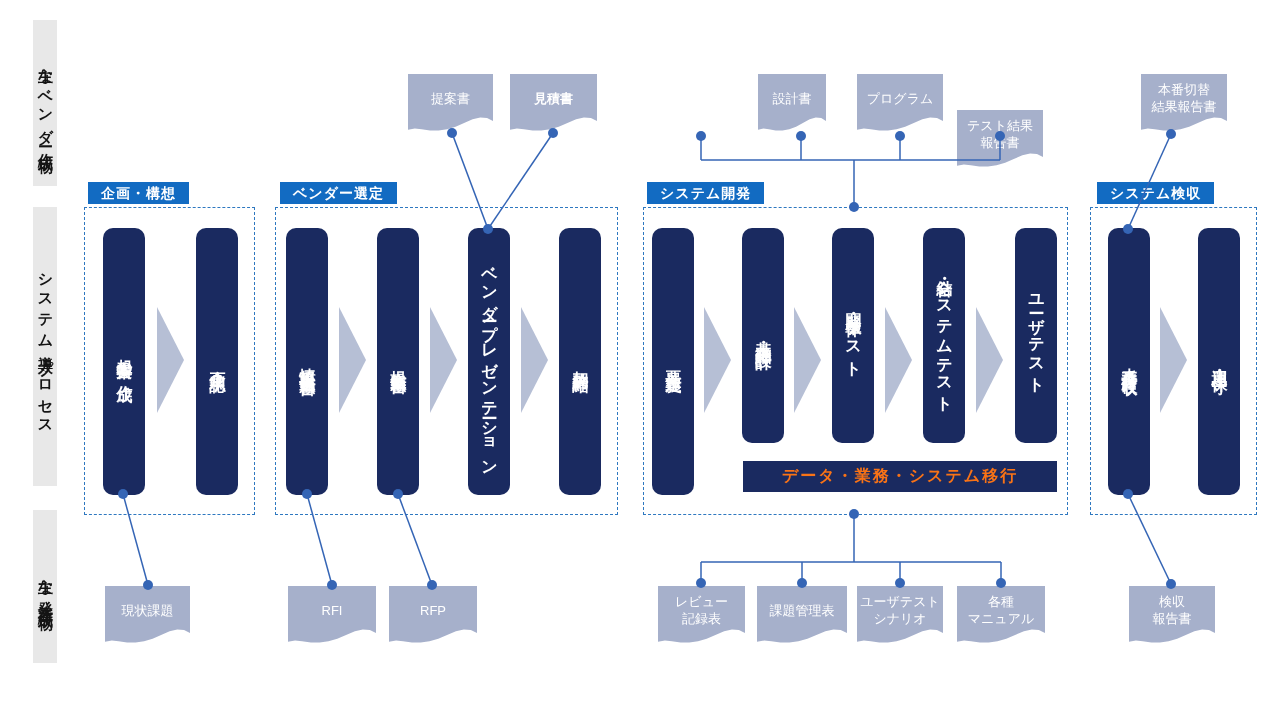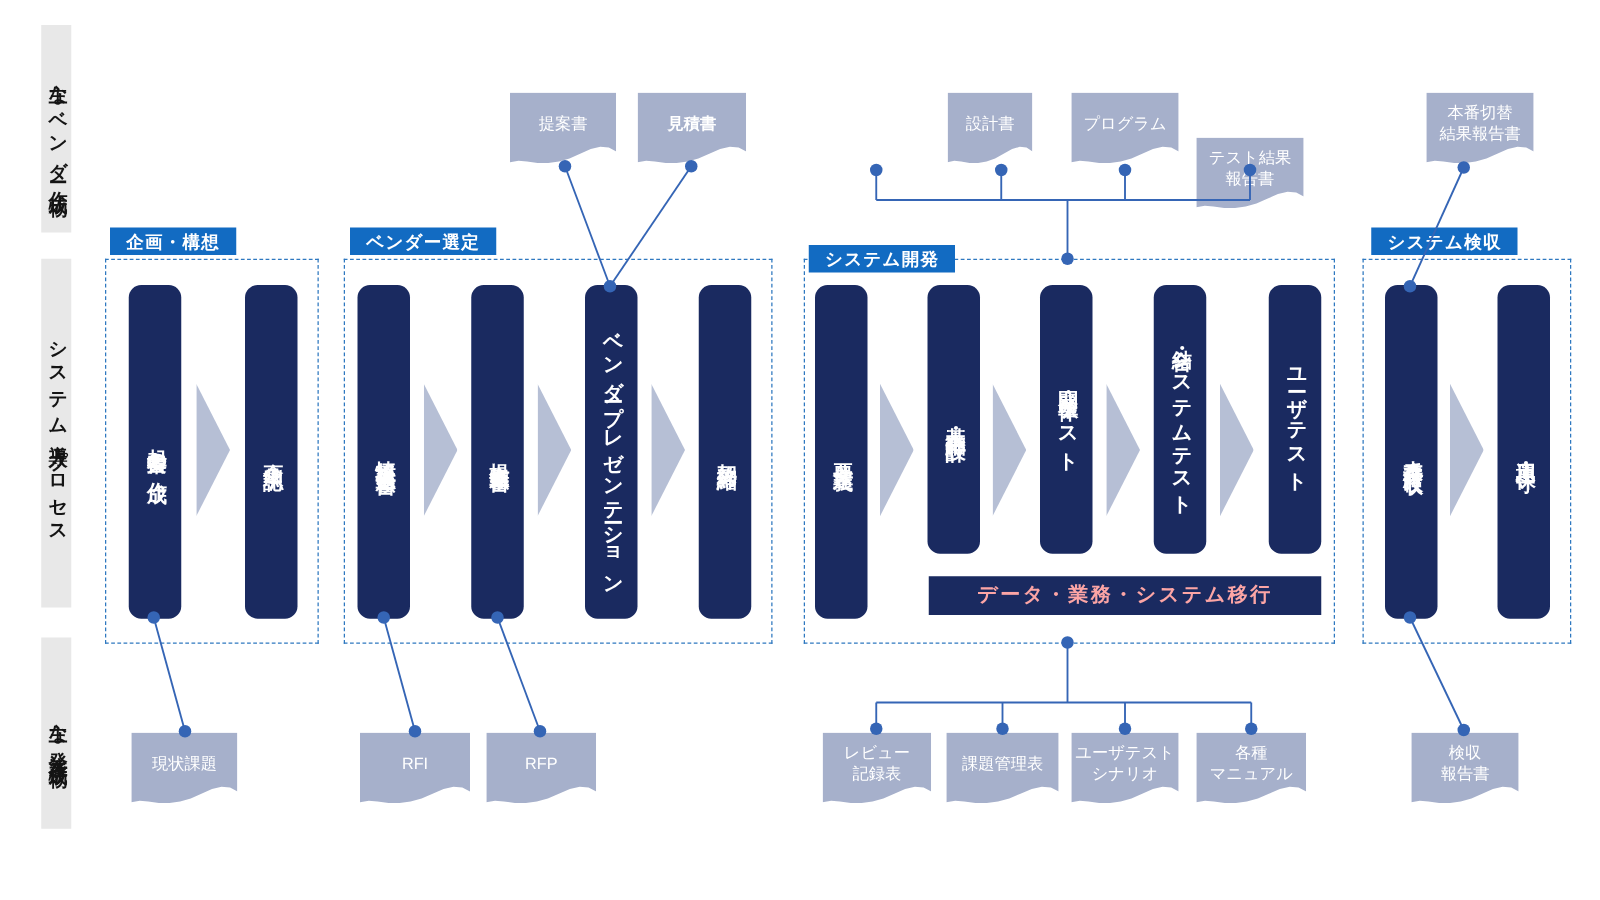--- a/index.html
+++ b/index.html
@@ -14,21 +14,21 @@
   .step{position:absolute;top:228px;width:42px;background:var(--step-navy);border-radius:10px;color:#fff;
         writing-mode:vertical-rl;text-orientation:mixed;display:flex;align-items:center;justify-content:center;
         font-weight:bold;font-size:16px;letter-spacing:2px;z-index:2;}
   .h-tall{height:267px;} .h-short{height:215px;}
   .arrow{position:absolute;top:307px;width:27px;height:106px;background:var(--arrow-fill);
          clip-path:polygon(0 0,100% 50%,0 100%);z-index:1;}
   .doc{position:absolute;height:62px;background:var(--doc-fill);color:#fff;font-size:13px;line-height:1.3;
        display:flex;align-items:center;justify-content:center;text-align:center;white-space:pre-line;
        padding-bottom:12px;box-sizing:border-box;z-index:2;
        clip-path:polygon(0 0,100% 0,100% 76%,93% 71%,85% 70%,76% 73%,66% 79%,56% 85%,46% 89%,36% 91%,26% 91%,16% 89%,8% 88%,0 90%);}
-  .bar{position:absolute;left:743px;top:461px;width:314px;height:31px;background:var(--step-navy);color:#fca5a5;
+  .bar{position:absolute;left:743px;top:461px;width:314px;height:31px;background:var(--step-navy);color:#f97316;
        font-weight:bold;font-size:16px;display:flex;align-items:center;justify-content:center;letter-spacing:2px;z-index:2;}
   .connectors{position:absolute;left:0;top:0;width:1280px;height:720px;z-index:5;pointer-events:none;}
   .connectors line{stroke:var(--connector-blue);stroke-width:1.5;}
   .connectors circle{fill:var(--connector-blue);}
 </style>
 </head>
 <body>
 
 <div class="slide">
 
@@ -36,21 +36,21 @@
   <div class="strip" style="top:207px;height:279px;">システム導入プロセス</div>
   <div class="strip" style="top:510px;height:153px;">主な発注者作成物</div>
 
   <div class="sec" style="left:84px;width:171px;"></div>
   <div class="sec" style="left:275px;width:343px;"></div>
   <div class="sec" style="left:643px;width:425px;"></div>
   <div class="sec" style="left:1090px;width:167px;"></div>
 
   <div class="sec-h" style="left:88px;">企画・構想</div>
   <div class="sec-h" style="left:280px;">ベンダー選定</div>
-  <div class="sec-h" style="left:647px;margin-top:14px;">システム開発</div>
+  <div class="sec-h" style="left:647px;">システム開発</div>
   <div class="sec-h" style="left:1097px;">システム検収</div>
 
   <div class="step h-tall" style="left:103px;">起案書の作成</div>
   <div class="arrow" style="left:157px;"></div>
   <div class="step h-tall" style="left:196px;">企画承認</div>
 
   <div class="step h-tall" style="left:286px;">情報提供依頼書</div>
   <div class="arrow" style="left:339px;"></div>
   <div class="step h-tall" style="left:377px;">提案依頼書</div>
   <div class="arrow" style="left:430px;"></div>

